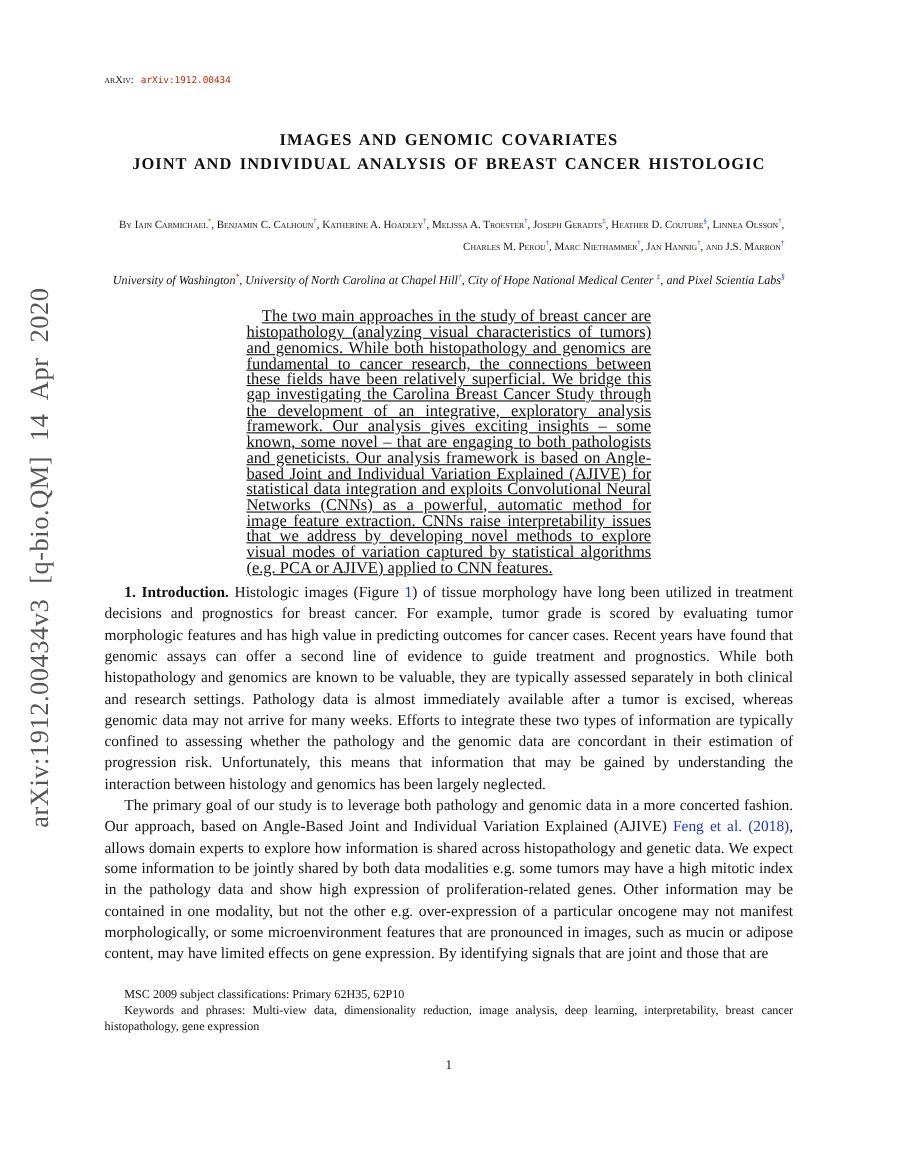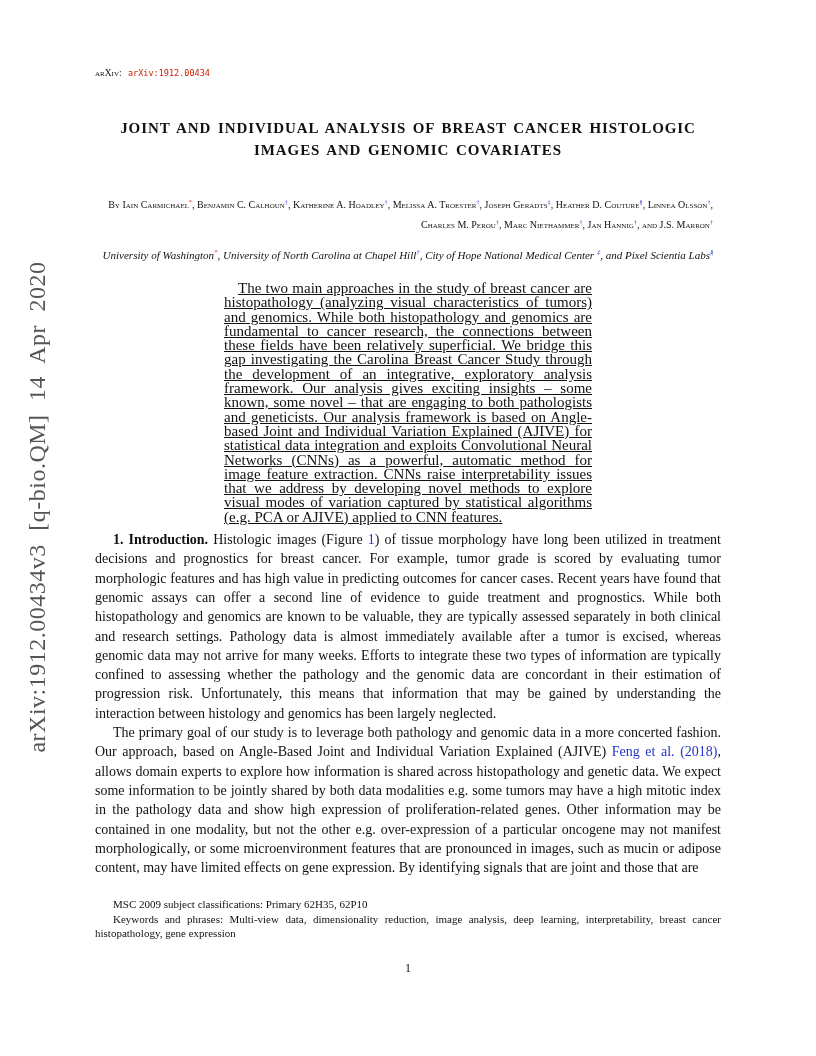--- a/index.html
+++ b/index.html
@@ -130,22 +130,22 @@
   <div class="arxiv-stamp">arXiv:1912.00434v3 [q-bio.QM] 14 Apr 2020</div>
 
   <div class="content">
 
     <div class="arxiv-id-line">
       <span class="arxiv-label">arXiv:</span>
       <span class="arxiv-link">arXiv:1912.00434</span>
     </div>
 
     <h1 class="title">
+      <span class="title-line">IMAGES AND GENOMIC COVARIATES</span>
       <span class="title-line">JOINT AND INDIVIDUAL ANALYSIS OF BREAST CANCER HISTOLOGIC</span>
-      <span class="title-line">IMAGES AND GENOMIC COVARIATES</span>
     </h1>
 
     <p class="authors"><span>By Iain Carmichael</span><sup class="sup-red">*</sup><span>, Benjamin C. Calhoun</span><sup class="sup-blue">†</sup><span>, Katherine A. Hoadley</span><sup class="sup-blue">†</sup><span>, Melissa A. Troester</span><sup class="sup-blue">†</sup><span>, Joseph Geradts</span><sup class="sup-blue">‡</sup><span>, Heather D. Couture</span><sup class="sup-blue">§</sup><span>, Linnea Olsson</span><sup class="sup-blue">†</sup><span>, Charles M. Perou</span><sup class="sup-blue">†</sup><span>, Marc Niethammer</span><sup class="sup-blue">†</sup><span>, Jan Hannig</span><sup class="sup-blue">†</sup><span>, and J.S. Marron</span><sup class="sup-blue">†</sup></p>
 
     <p class="affiliation"><span>University of Washington</span><sup class="sup-red">*</sup><span>, University of North Carolina at Chapel Hill</span><sup class="sup-blue">†</sup><span>, City of Hope National Medical Center </span><sup class="sup-blue">‡</sup><span>, and Pixel Scientia Labs</span><sup class="sup-blue">§</sup></p>
 
     <div class="abstract">The two main approaches in the study of breast cancer are histopathology (analyzing visual characteristics of tumors) and genomics. While both histopathology and genomics are fundamental to cancer research, the connections between these fields have been relatively superficial. We bridge this gap investigating the Carolina Breast Cancer Study through the development of an integrative, exploratory analysis framework. Our analysis gives exciting insights – some known, some novel – that are engaging to both pathologists and geneticists. Our analysis framework is based on Angle-based Joint and Individual Variation Explained (AJIVE) for statistical data integration and exploits Convolutional Neural Networks (CNNs) as a powerful, automatic method for image feature extraction. CNNs raise interpretability issues that we address by developing novel methods to explore visual modes of variation captured by statistical algorithms (e.g. PCA or AJIVE) applied to CNN features.</div>
 
     <p class="body-para"><span class="seg-bold">1. Introduction.</span><span> Histologic images (Figure </span><span class="seg-link">1</span><span>) of tissue morphology have long been utilized in treatment decisions and prognostics for breast cancer. For example, tumor grade is scored by evaluating tumor morphologic features and has high value in predicting outcomes for cancer cases. Recent years have found that genomic assays can offer a second line of evidence to guide treatment and prognostics. While both histopathology and genomics are known to be valuable, they are typically assessed separately in both clinical and research settings. Pathology data is almost immediately available after a tumor is excised, whereas genomic data may not arrive for many weeks. Efforts to integrate these two types of information are typically confined to assessing whether the pathology and the genomic data are concordant in their estimation of progression risk. Unfortunately, this means that information that may be gained by understanding the interaction between histology and genomics has been largely neglected.</span></p>
 

